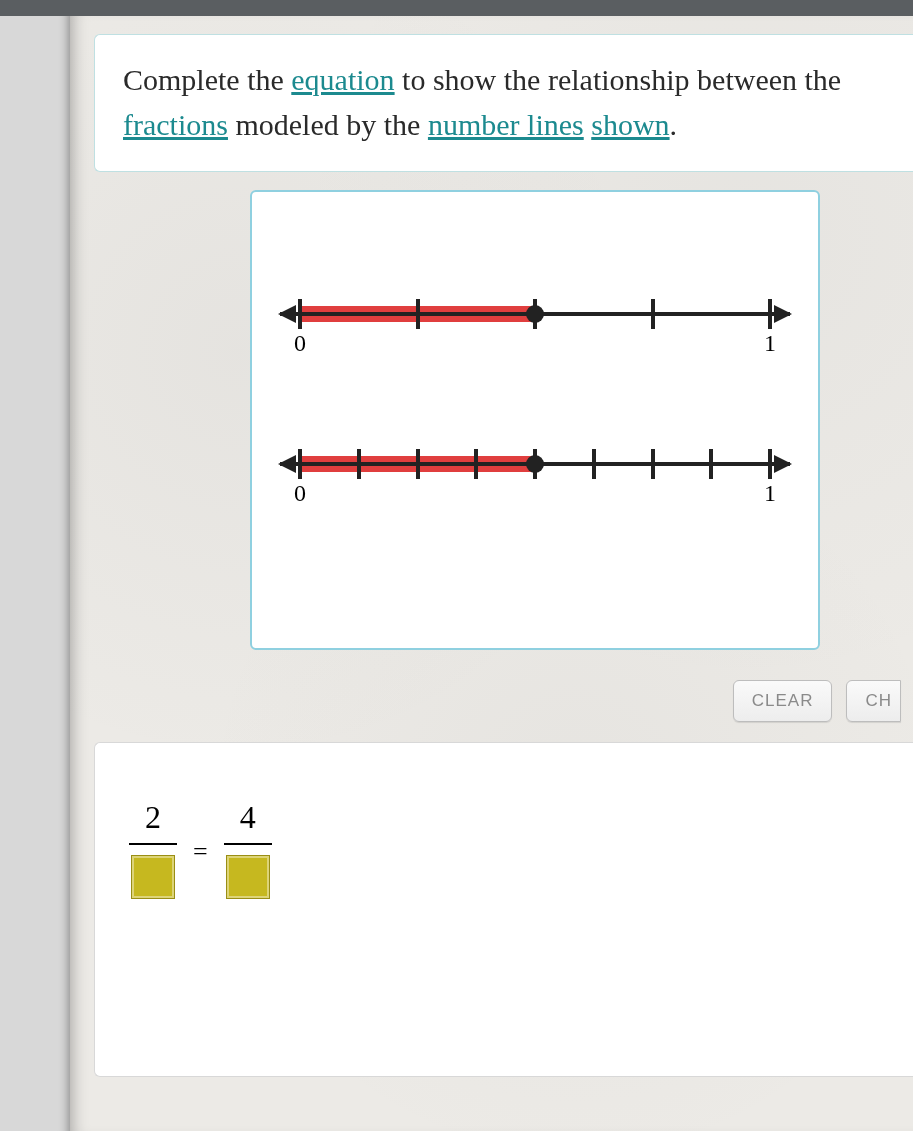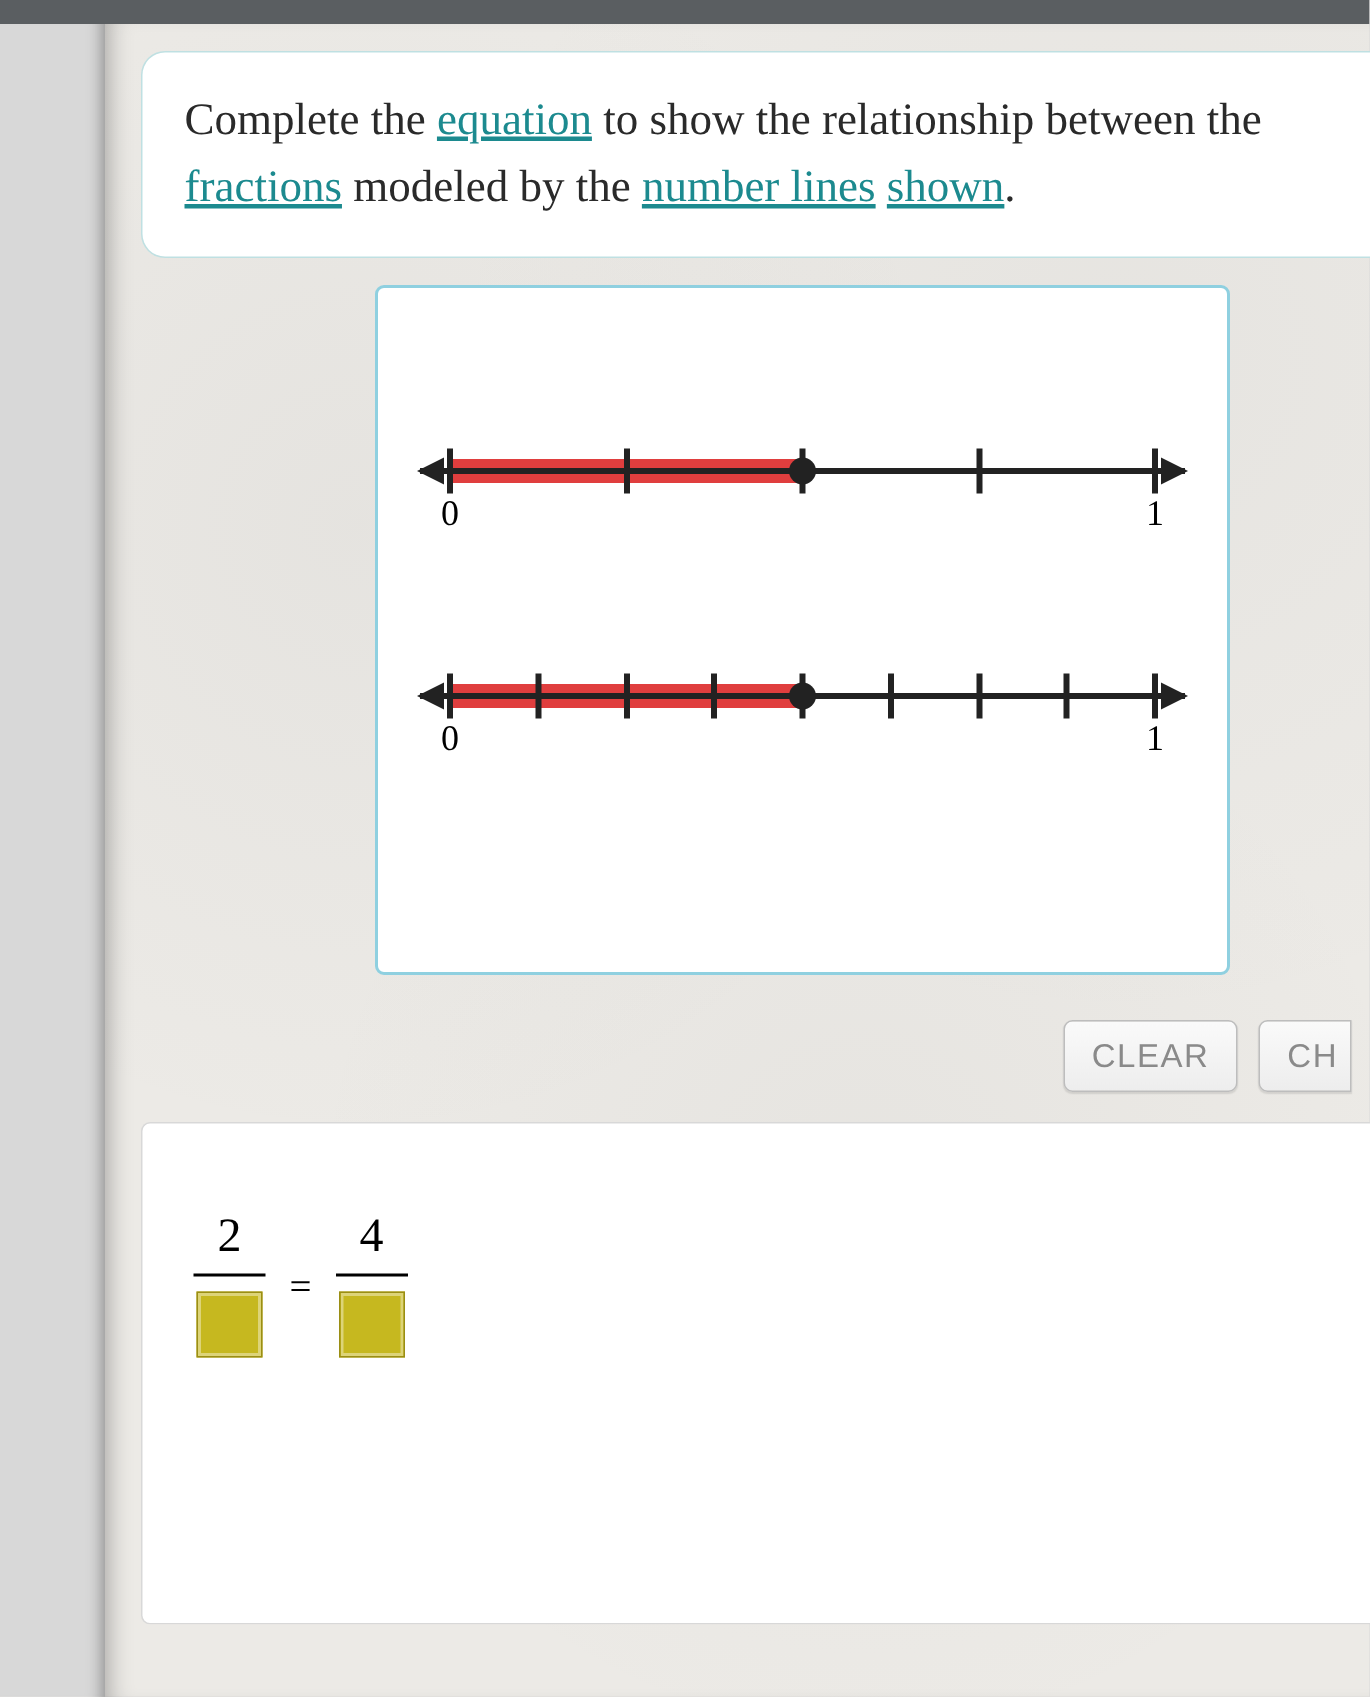--- a/index.html
+++ b/index.html
@@ -41,21 +41,21 @@
     background-image:
       radial-gradient(circle at 20% 30%, rgba(120,120,120,0.06) 0, transparent 40%),
       radial-gradient(circle at 80% 20%, rgba(120,120,120,0.05) 0, transparent 40%),
       radial-gradient(circle at 60% 70%, rgba(120,120,120,0.05) 0, transparent 40%);
     box-shadow: inset 14px 0 16px -12px rgba(0,0,0,0.3);
   }
   .prompt-box {
     margin: 18px 0 0 24px;
     background: #fff;
     border: 1px solid #bfe0e2;
-    border-radius: 16px;
+    border-radius: 6px;
     padding: 22px 28px 24px 28px;
     font-size: 30px;
     line-height: 1.5;
     color: #2a2a2a;
     width: 820px;
     border-right: none;
     border-top-right-radius: 0;
     border-bottom-right-radius: 0;
   }
   .prompt-box a {
@@ -134,21 +134,21 @@
     text-align: right;
     padding-right: 0;
   }
   .btn {
     display: inline-block;
     background: linear-gradient(#fafafa, #ededed);
     border: 1px solid #bdbdbd;
     border-radius: 6px;
     padding: 10px 18px;
     font-family: Arial, sans-serif;
-    font-size: 22px;
+    font-size: 17px;
     color: #8a8a8a;
     letter-spacing: 1px;
     margin-left: 10px;
     cursor: pointer;
     box-shadow: 0 1px 1px rgba(0,0,0,0.1);
   }
   .btn.cut { padding-right: 8px; border-top-right-radius:0; border-bottom-right-radius:0; margin-right:12px;}
   .answer-panel {
     margin: 20px 0 0 24px;
     background: #fff;

